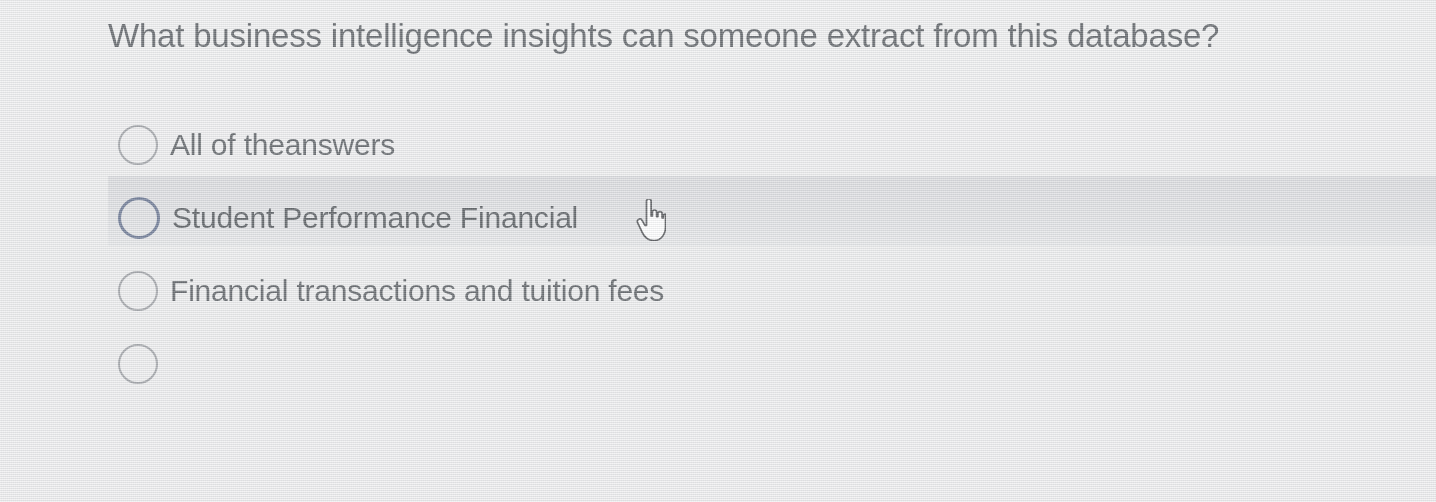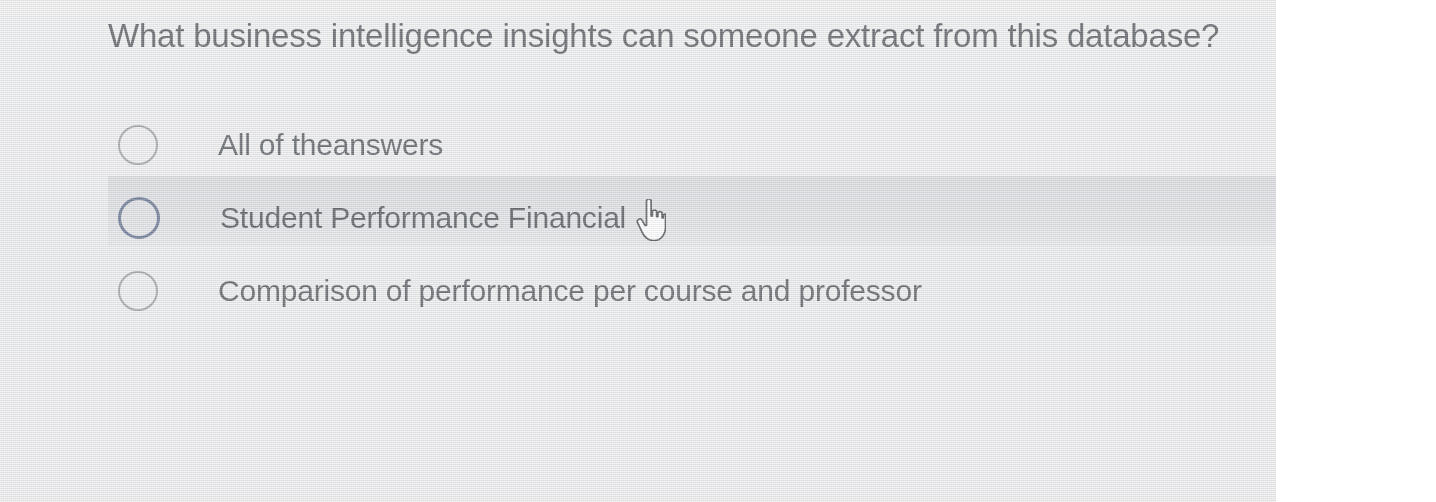--- a/index.html
+++ b/index.html
@@ -3,21 +3,21 @@
 <meta charset="utf-8">
 <style>
   html, body {
     margin: 0;
     padding: 0;
     background: #ffffff;
   }
 
   #screen {
     position: relative;
-    width: 1276px;
+    width: 1436px;
     height: 502px;
     overflow: hidden;
     background: #ebebec;
     font-family: "Liberation Sans", sans-serif;
     -webkit-font-smoothing: antialiased;
   }
 
   
   #noise-layer {
     position: absolute;
@@ -106,21 +106,20 @@
     width: 42px;
     height: 42px;
   }
 
   .option-label {
     font-size: 30px;
     line-height: 40px;
     letter-spacing: -0.2px;
     color: #3b4045;
     white-space: nowrap;
-    margin-left: 48px;
   }
 
   .option-row.hovered .option-label {
     color: #32373c;
   }
 
   
   #cursor {
     position: absolute;
     left: 636px;
@@ -147,25 +146,28 @@
     <div class="option-row">
       <span class="radio"></span>
       <span class="option-label">All of theanswers</span>
     </div>
 
     <div class="option-row hovered">
       <span class="radio"></span>
       <span class="option-label">Student Performance Financial</span>
     </div>
 
+    <div class="option-row">
+      <span class="radio"></span>
+      <span class="option-label">Financial transactions and tuition fees</span>
+    </div>
 
 
     <div class="option-row">
       <span class="radio"></span>
-      <span class="option-label">Comparison of performance per course and professor</span>
     </div>
 
   </div>
 
   <svg id="cursor" viewBox="0 0 30 42">
     <path d="M10.5 2.2 C10.5 0.9 11.5 0 12.8 0 C14.1 0 15.1 0.9 15.1 2.2
              L15.1 17.0 L16.4 17.0 L16.4 13.0 C16.4 11.8 17.3 11.0 18.5 11.0
              C19.7 11.0 20.6 11.8 20.6 13.0 L20.6 17.6 L21.9 17.6 L21.9 14.6
              C21.9 13.4 22.8 12.6 24.0 12.6 C25.2 12.6 26.1 13.4 26.1 14.6
              L26.1 18.8 L27.3 18.8 L27.3 16.9 C27.3 15.8 28.1 15.0 29.2 15.0

